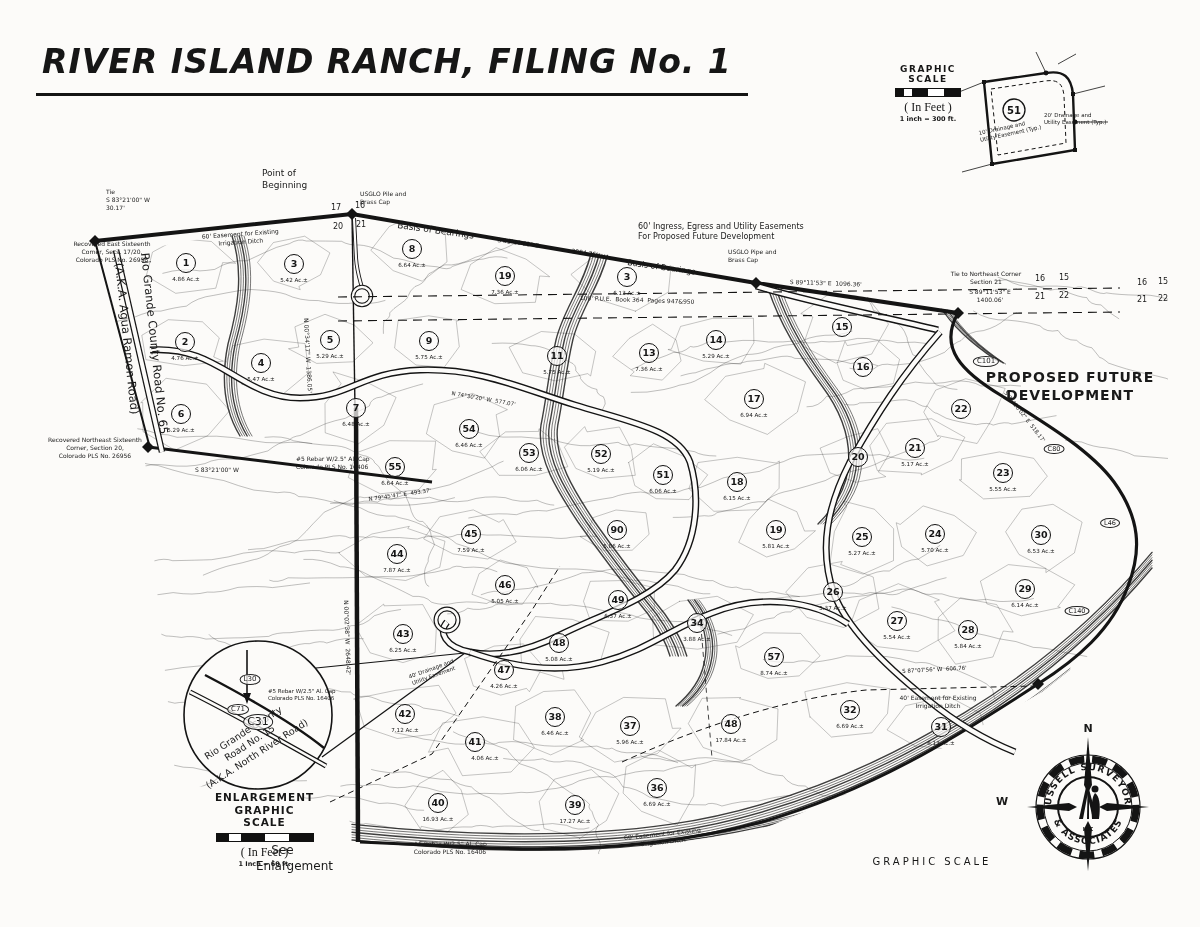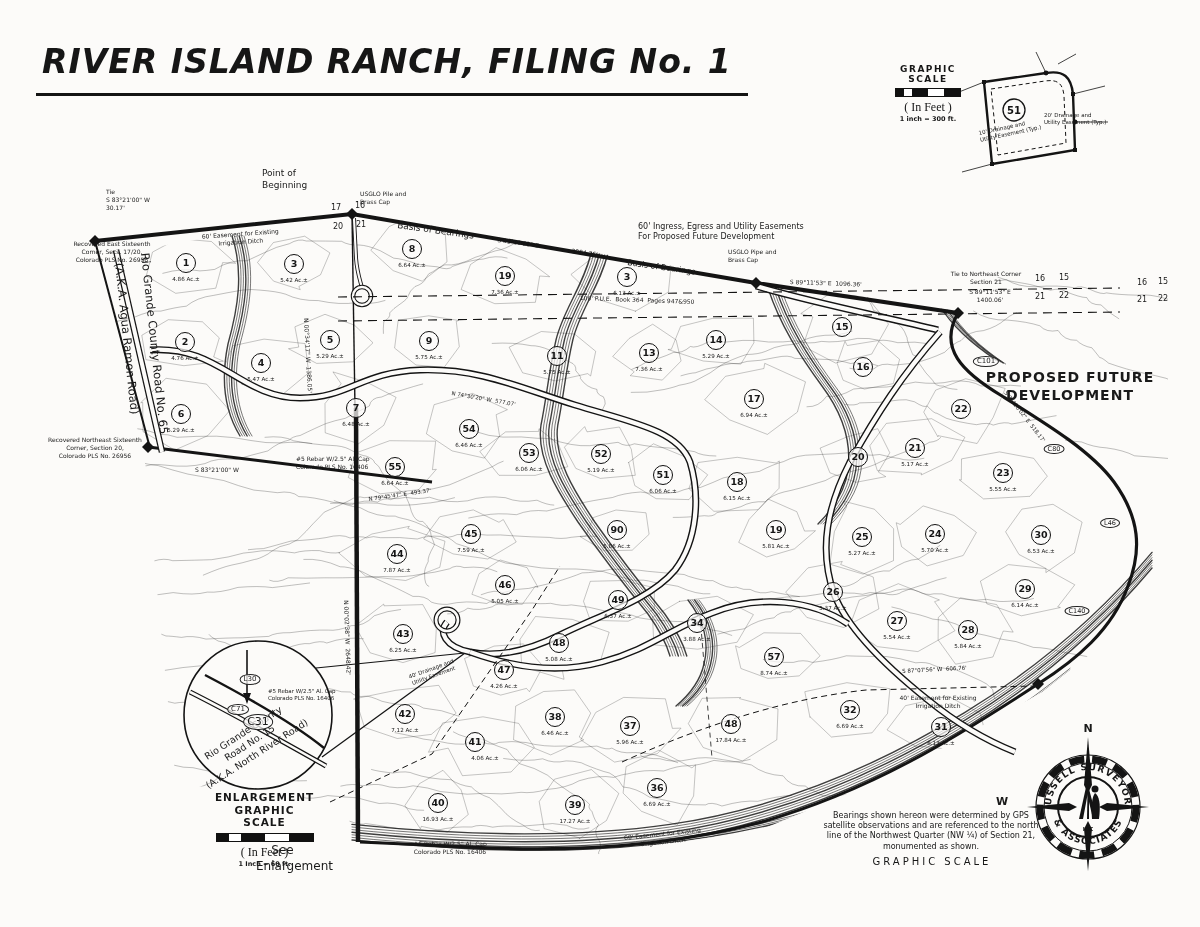--- a/index.html
+++ b/index.html
@@ -337,24 +337,20 @@
       <div class="b" style="width:12px"></div>
         <div class="w" style="width:12px"></div>
       <div class="b" style="width:24px"></div>
         <div class="w" style="width:24px"></div>
       <div class="b" style="width:24px"></div>
     </div>
     <div class="units">( In Feet )</div>
     <div class="ratio">1 Inch = 60 ft.</div>
   </div>
 
-  <div id="bearings-note" class="abs">Bearings shown hereon were determined by GPS
-satellite observations and are referenced to the north
-line of the Northwest Quarter (NW ¼) of Section 21,
-monumented as shown.</div>
   <div id="bottom-scale" class="abs">GRAPHIC SCALE</div>
 
   <div id="anno" class="abs" style="left:0;top:0;width:1200px;height:927px">
       <div class="lot" style="left: 176px; top: 253px;">1</div>
       <div class="lotac" style="left: 186px; top: 275px;">4.86 Ac.±</div>
       <div class="lot" style="left: 175px; top: 332px;">2</div>
       <div class="lotac" style="left: 185px; top: 354px;">4.76 Ac.±</div>
       <div class="lot" style="left: 284px; top: 254px;">3</div>
       <div class="lotac" style="left: 294px; top: 276px;">5.42 Ac.±</div>
       <div class="lot" style="left: 251px; top: 353px;">4</div>

